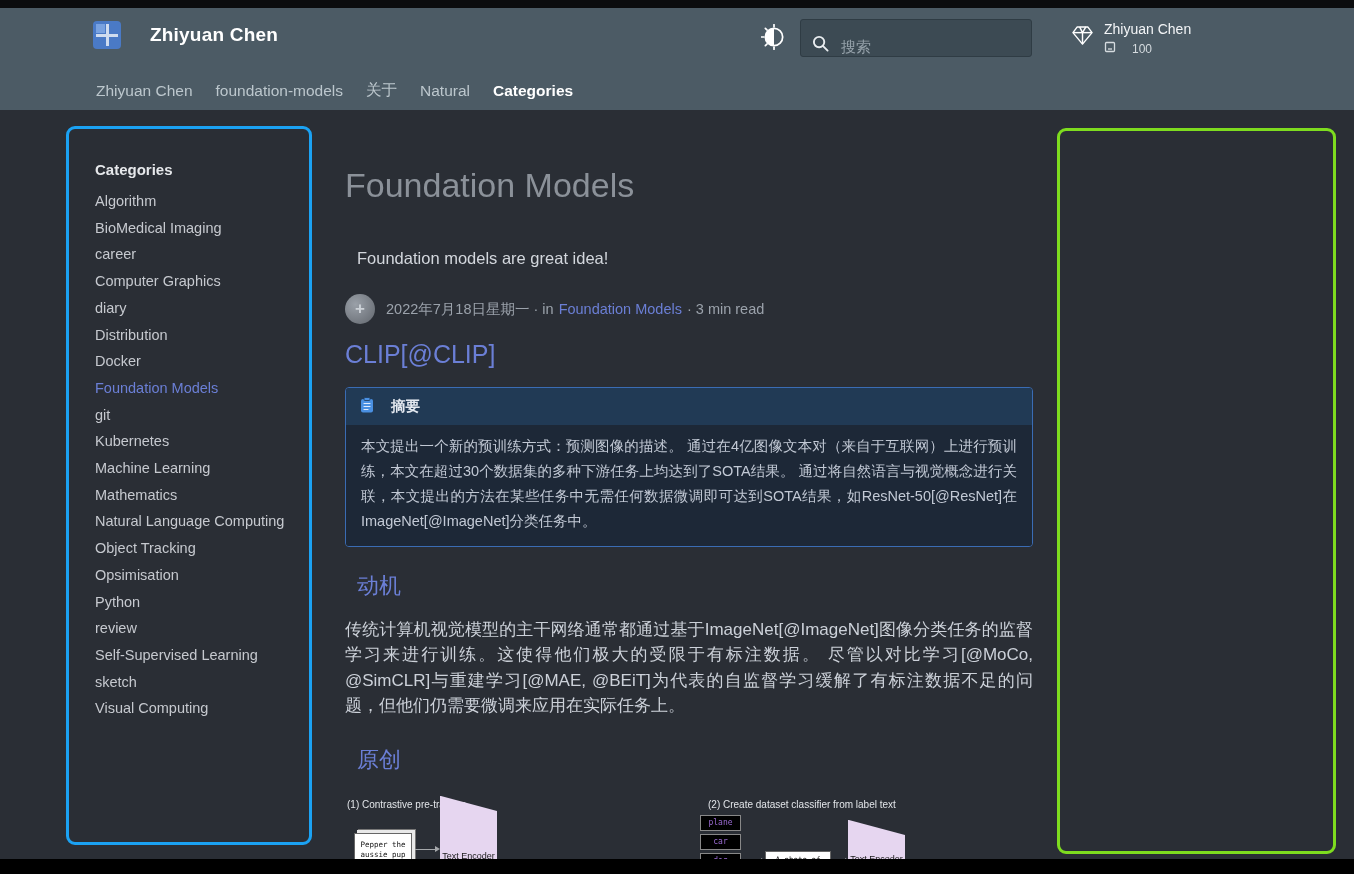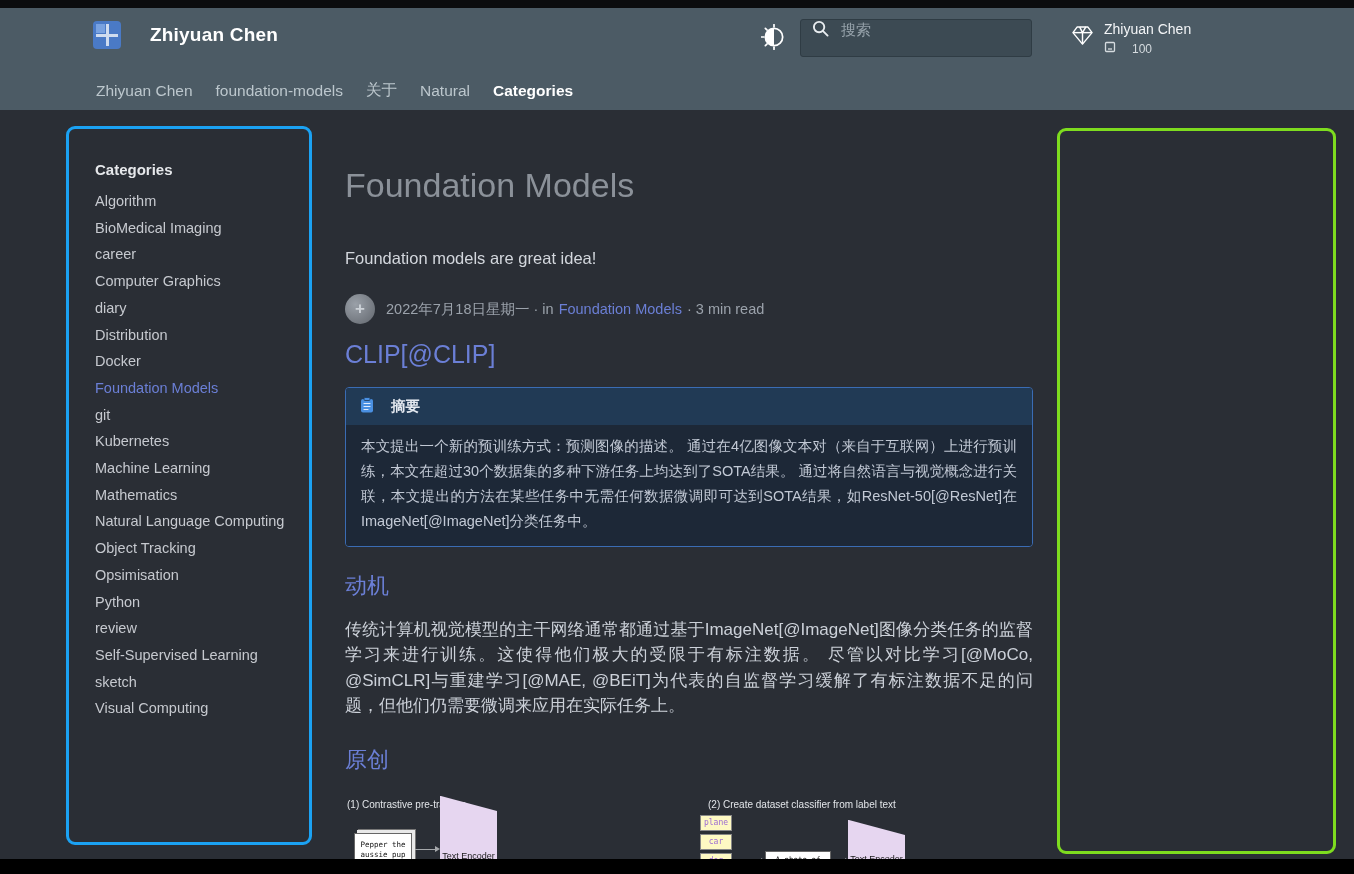--- a/index.html
+++ b/index.html
@@ -15,21 +15,21 @@
 
   
   .site-header { position: absolute; top: 8px; left: 0; right: 0; height: 102px; background: #4c5b65; z-index: 2; }
   .header-row { position: relative; height: 56px; }
   .logo { position: absolute; left: 93px; top: 13px; width: 28px; height: 28px; background: #4a7ac6; border-radius: 4px; overflow: hidden; cursor: pointer; }
   .logo-q { position: absolute; left: 3px; top: 3px; width: 9px; height: 9px; background: #79a2e0; }
   .logo-h { position: absolute; left: 3px; right: 3px; top: 13px; height: 3px; background: #cfdcef; }
   .logo-v { position: absolute; top: 3px; bottom: 3px; left: 13px; width: 3px; background: #cfdcef; }
   .site-title { position: absolute; left: 150px; top: 16px; font-size: 19px; font-weight: bold; color: #ffffff; letter-spacing: .2px; cursor: pointer; }
   .theme-toggle { position: absolute; left: 761px; top: 16px; width: 26px; height: 26px; cursor: pointer; }
-  .search-box { position: absolute; left: 800px; top: 11px; width: 232px; height: 38px; background: #3c4a53; border: 1px solid #2f3c44; border-radius: 3px; display: flex; align-items: flex-start; padding: 0 11px; }
+  .search-box { position: absolute; left: 800px; top: 11px; width: 232px; height: 38px; background: #3c4a53; border: 1px solid #2f3c44; border-radius: 3px; display: flex; align-items: flex-end; padding: 0 11px; }
   .search-input { flex: 1; background: transparent; border: none; outline: none; color: #e2e7ea; font-size: 15px; margin-left: 10px; font-family: inherit; width: 100%; }
   .search-input::placeholder { color: #96a2aa; }
   .user-block { position: absolute; left: 1071px; top: 13px; display: flex; gap: 10px; align-items: flex-start; }
   .gem-icon { margin-top: 4px; }
   .user-name { font-size: 14px; color: #f3f5f7; line-height: 17px; }
   .user-score { display: flex; align-items: center; gap: 16px; font-size: 12px; color: #d5dbdf; margin-top: 3px; }
   .main-nav { position: absolute; left: 96px; top: 72px; display: flex; gap: 23px; align-items: center; }
   .nav-item { font-size: 15.5px; color: #bcc7cd; text-decoration: none; cursor: pointer; white-space: nowrap; }
   .nav-item.active { color: #ffffff; font-weight: 600; }
 
@@ -41,46 +41,46 @@
   .cat-item.active { color: #6b7fd6; }
 
   
   .annotation { position: absolute; border-radius: 9px; pointer-events: none; z-index: 10; }
   .annotation.blue { left: 66px; top: 126px; width: 246px; height: 719px; border: 3px solid #1ba2f3; }
   .annotation.green { left: 1057px; top: 128px; width: 279px; height: 726px; border: 3px solid #7edc1f; }
 
   
   .content { position: absolute; left: 345px; top: 140px; width: 688px; z-index: 4; }
   .page-title { margin: 26px 0 0; font-size: 34px; font-weight: 400; color: #8b9199; }
-  .subtitle { margin: 44px 0 0; font-size: 16.5px; color: #d3d7dd; }
+  .subtitle { margin: 44px 12px 0; font-size: 16.5px; color: #d3d7dd; }
   .meta { margin-top: 26px; display: flex; align-items: center; font-size: 14.5px; color: #9ba2ab; }
   .avatar { width: 30px; height: 30px; border-radius: 50%; background: radial-gradient(circle at 35% 35%, #9aa0a8, #61666d); display: inline-flex; align-items: center; justify-content: center; margin-right: 11px; color: #cdd2d8; font-size: 17px; font-weight: bold; flex: none; }
   .meta-link { color: #6b7fd6; text-decoration: none; margin: 0 5px; cursor: pointer; }
   .h2 { margin: 16px 0 0; font-size: 25px; color: #6b7fd6; font-weight: 500; }
-  .h3 { margin: 24px 0 0; font-size: 22px; color: #6b7fd6; font-weight: 500; }
+  .h3 { margin: 24px 12px 0; font-size: 22px; color: #6b7fd6; font-weight: 500; }
   .h3.gap-lg { margin-top: 26px; }
   .abstract { margin-top: 18px; border: 1px solid #3a6cb4; border-radius: 4px; overflow: hidden; }
   .abstract-head { background: #213a55; padding: 9px 14px; display: flex; align-items: center; gap: 17px; font-size: 14.5px; font-weight: bold; color: #e4e9f0; }
   .abstract-body { background: #1d2837; padding: 9px 15px 12px; font-size: 14.5px; line-height: 1.72; color: #c2c9d5; text-align: justify; }
   .para { margin: 16px 0 0; font-size: 17px; line-height: 1.5; color: #ccd1d9; text-align: justify; }
 
   
   .diagram { position: relative; margin-top: 18px; height: 77px; overflow: hidden; }
   .fig-cap { position: absolute; top: 6px; font-size: 10px; color: #e2e5e9; white-space: nowrap; }
   .pepper-box { position: absolute; left: 9px; top: 40px; width: 58px; height: 34px; background: #fff; border: 1px solid #666;
     box-shadow: 3px -3px 0 0 #e9e9e9, 4px -4px 0 0 #777;
     display: flex; align-items: center; justify-content: center; text-align: center;
     font-family: "DejaVu Sans Mono", monospace; font-size: 7.5px; line-height: 1.3; color: #111; padding: 2px; }
   .arrow-h { position: absolute; height: 1px; background: #a5a8ab; }
   .arrow-h::after { content: ""; position: absolute; right: -5px; top: -3px; border-left: 5px solid #a5a8ab; border-top: 3.5px solid transparent; border-bottom: 3.5px solid transparent; }
   .trap { position: absolute; width: 57px; height: 95px; background: #e6d6f0; clip-path: polygon(0 0, 100% 16%, 100% 84%, 0 100%); }
   .trap-label { position: absolute; left: 0; right: 0; text-align: center; font-size: 9px; line-height: 1.2; color: #1b1b1b; }
   .cells { position: absolute; display: flex; gap: 4px; }
   .cell { width: 26px; height: 20px; background: #fff; border: 1px solid #a98fd0; }
-  .label-box { position: absolute; left: 355px; width: 32px; height: 16px; background: #fef9c3; border: 1px solid #888;
+  .label-box { position: absolute; left: 355px; width: 41px; height: 16px; background: #000000; border: 1px solid #888;
     display: flex; align-items: center; justify-content: center;
     font-family: "DejaVu Sans Mono", monospace; font-size: 8px; color: #9b6bd3; }
   .photo-box { position: absolute; left: 420px; top: 58px; width: 66px; height: 34px; background: #fff; border: 1px solid #666;
     font-family: "DejaVu Sans Mono", monospace; font-size: 7.5px; line-height: 1.35; color: #111; text-align: center; padding: 3px 2px; }
   .obj-token { color: #9b6bd3; }
 </style>
 </head>
 <body>
 
 <div class="page">

